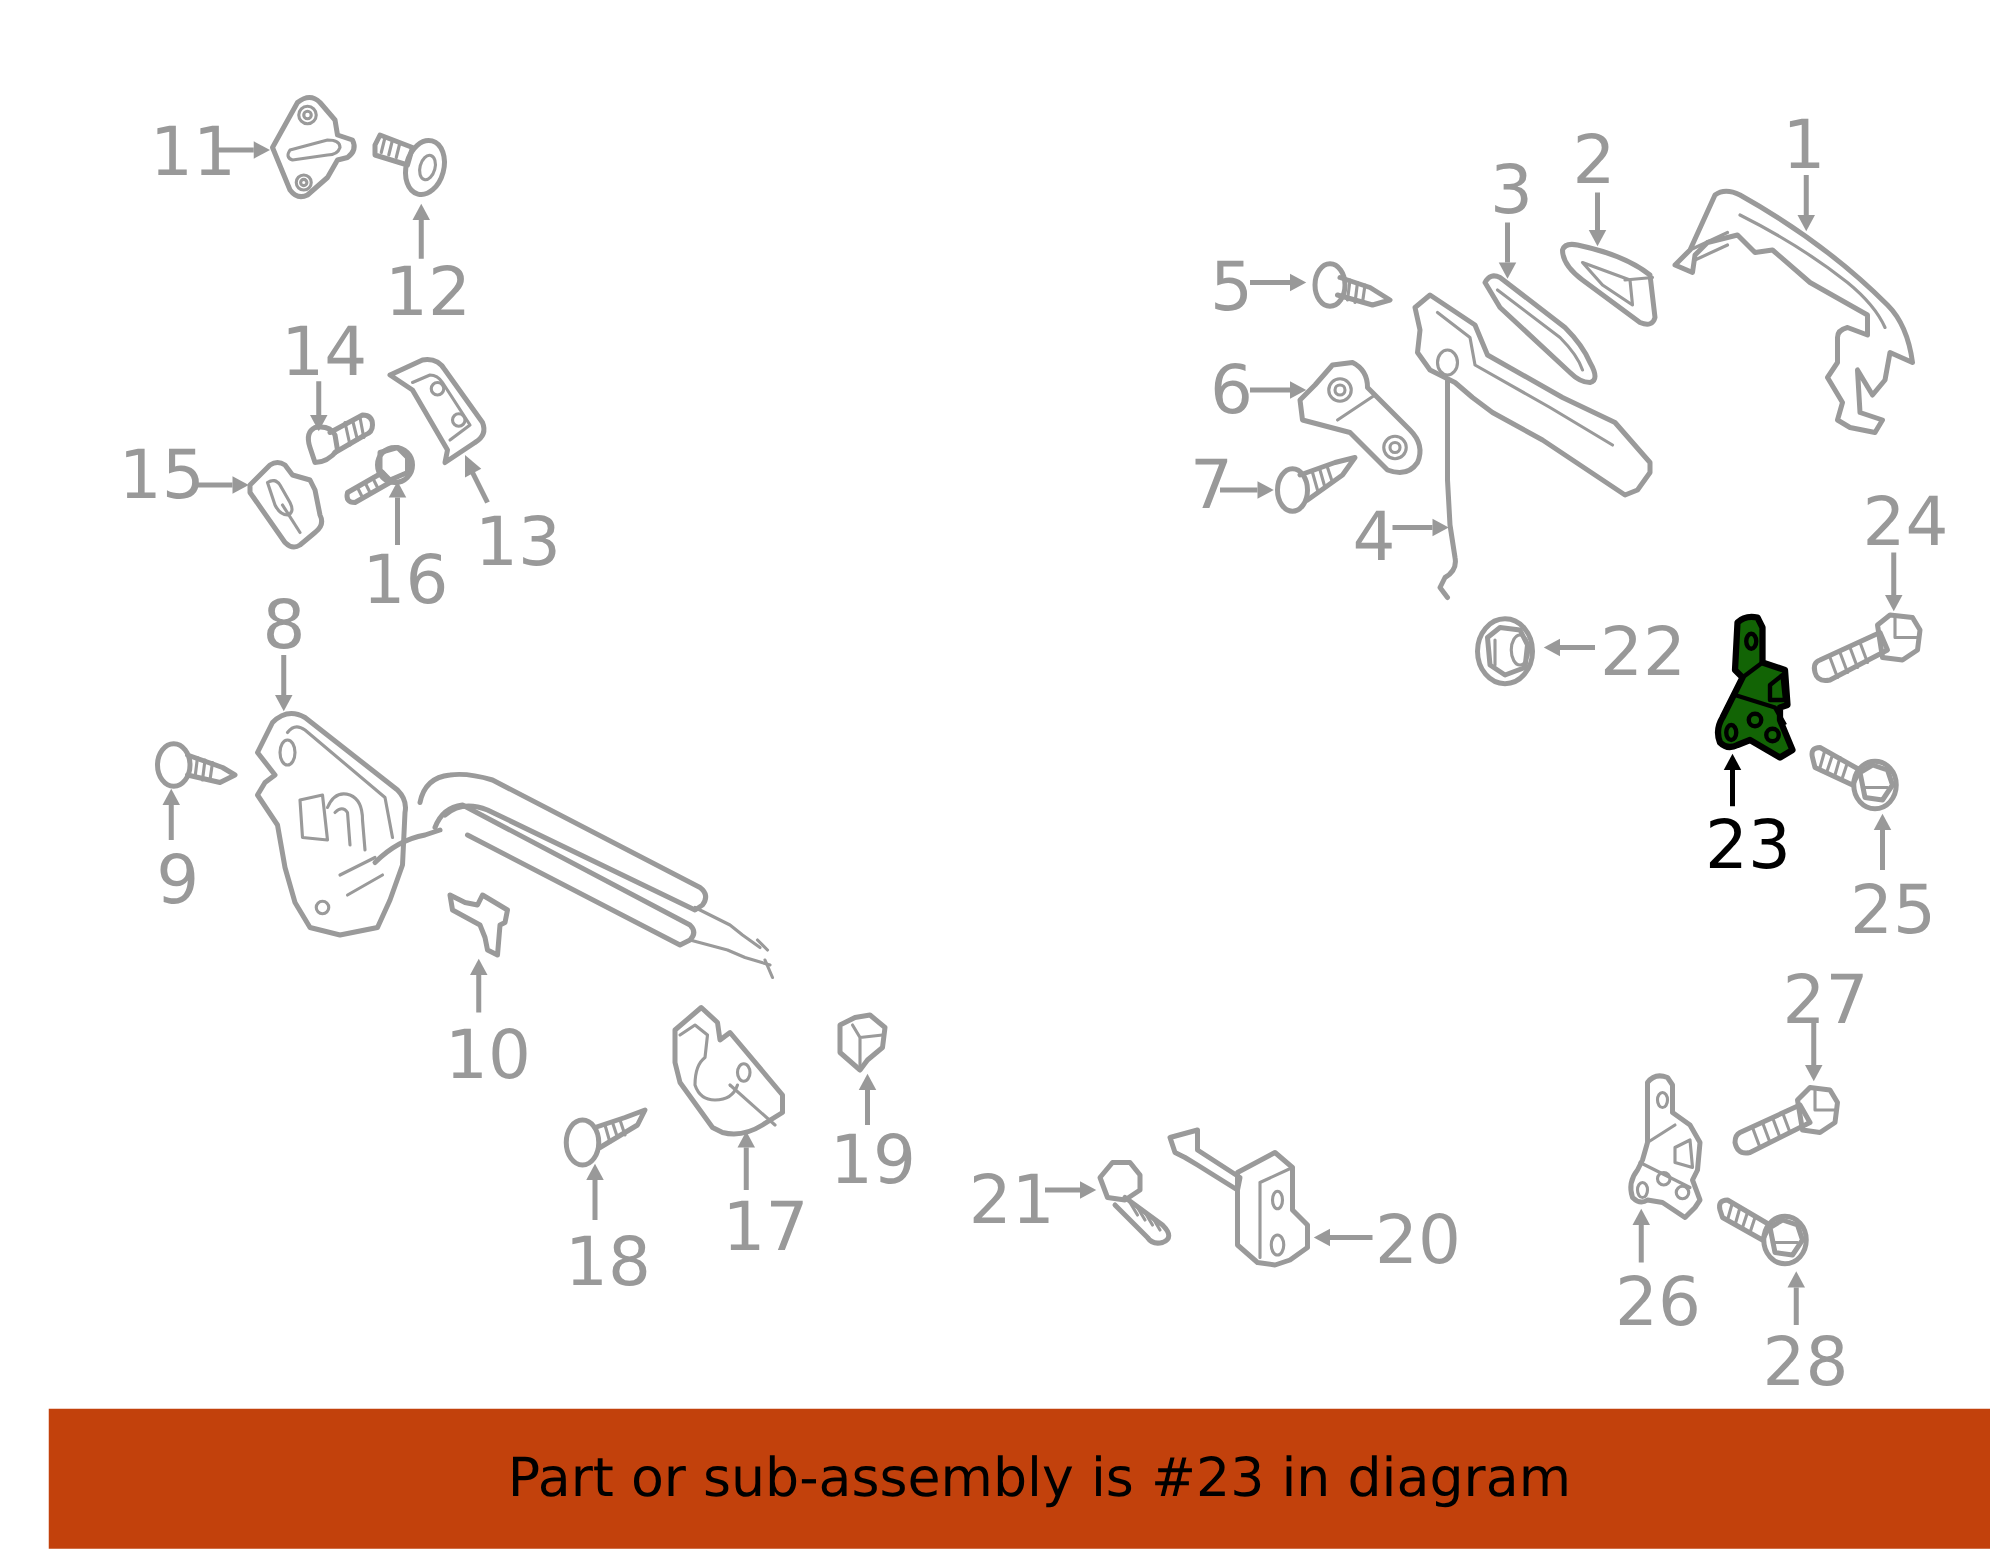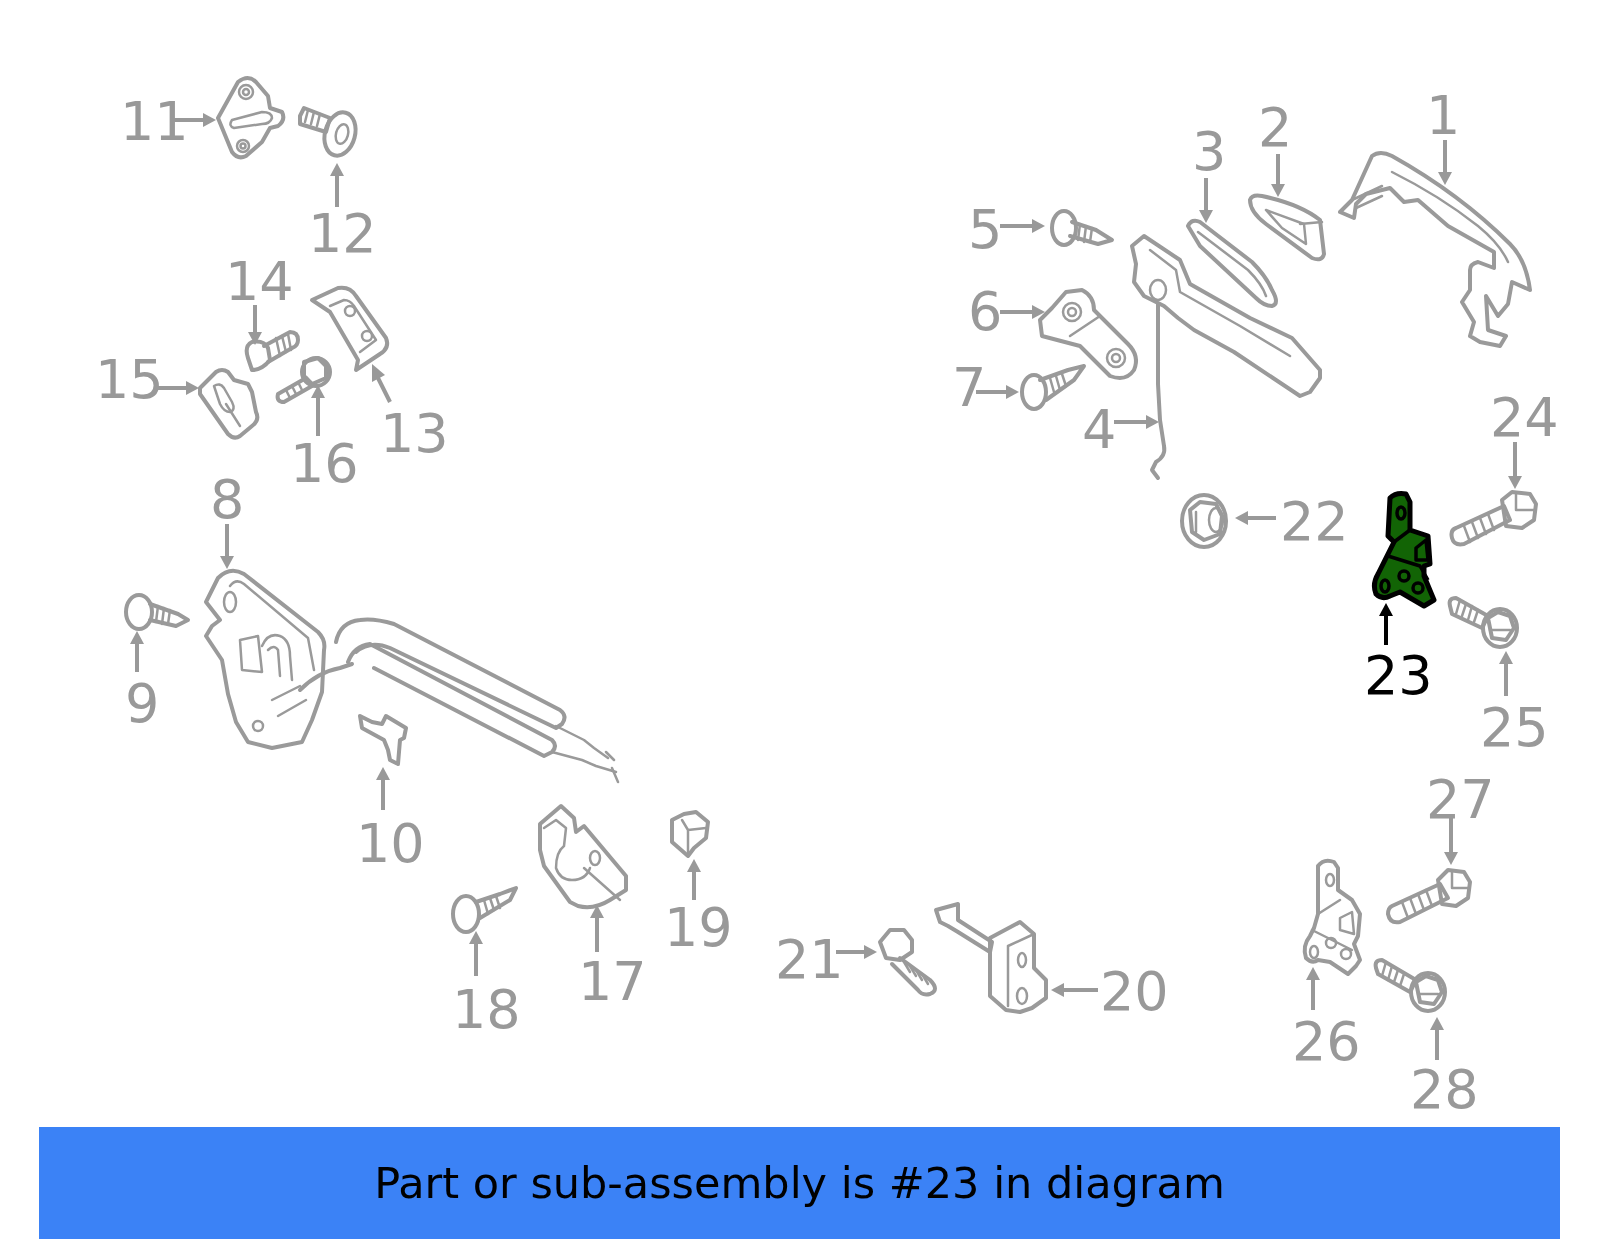--- a/index.html
+++ b/index.html
@@ -8,22 +8,22 @@
   .lbl { font-family: "DejaVu Sans", sans-serif; font-size: 54px; fill: #999999; }
   .lbl.hl { fill: #000000; }
   .part { fill: none; stroke: #9a9a9a; stroke-width: 4; stroke-linejoin: round; stroke-linecap: round; }
   .part-thin { fill: none; stroke: #9a9a9a; stroke-width: 2.5; stroke-linejoin: round; stroke-linecap: round; }
   .part-hl { fill: #126405; stroke: #000; stroke-width: 5; stroke-linejoin: round; }
   .part-hl-inner { fill: none; stroke: #000; stroke-width: 3.5; stroke-linejoin: round; }
   .arrow { stroke: #999999; stroke-width: 4; fill: none; }
   .arrow-head { fill: #999999; }
   .arrow.hl { stroke: #000; }
   .arrow-head.hl { fill: #000; }
-  #banner { position: absolute; left: 39px; top: 1127px; width: 1521px; height: 112px; background: #3b82f6;
-            display: flex; flex-direction: column; align-items: center; justify-content: center; }
+  #banner { position: absolute; left: 39px; top: 1127px; width: 1521px; height: 112px; background: #c2410c;
+            display: flex; flex-direction: column; align-items: center; justify-content: center; padding-left: 32px; }
   #banner span { display: block; color: #000; font-family: "DejaVu Sans", sans-serif; font-size: 43px; line-height: 50px; white-space: nowrap; }
 </style>
 </head>
 <body>
 
 <svg id="diagram" width="1600" height="1249" viewBox="0 0 1600 1249" xmlns="http://www.w3.org/2000/svg">
 
   <g>
     <path class="part" d="M218,118 L238,82 Q248,74 256,82 L268,96 L270,108 L282,112 Q286,120 278,126 L270,128 L262,142 L246,156 Q238,160 232,152 Z"></path>
     <circle class="part-thin" cx="246" cy="92" r="7"></circle>

